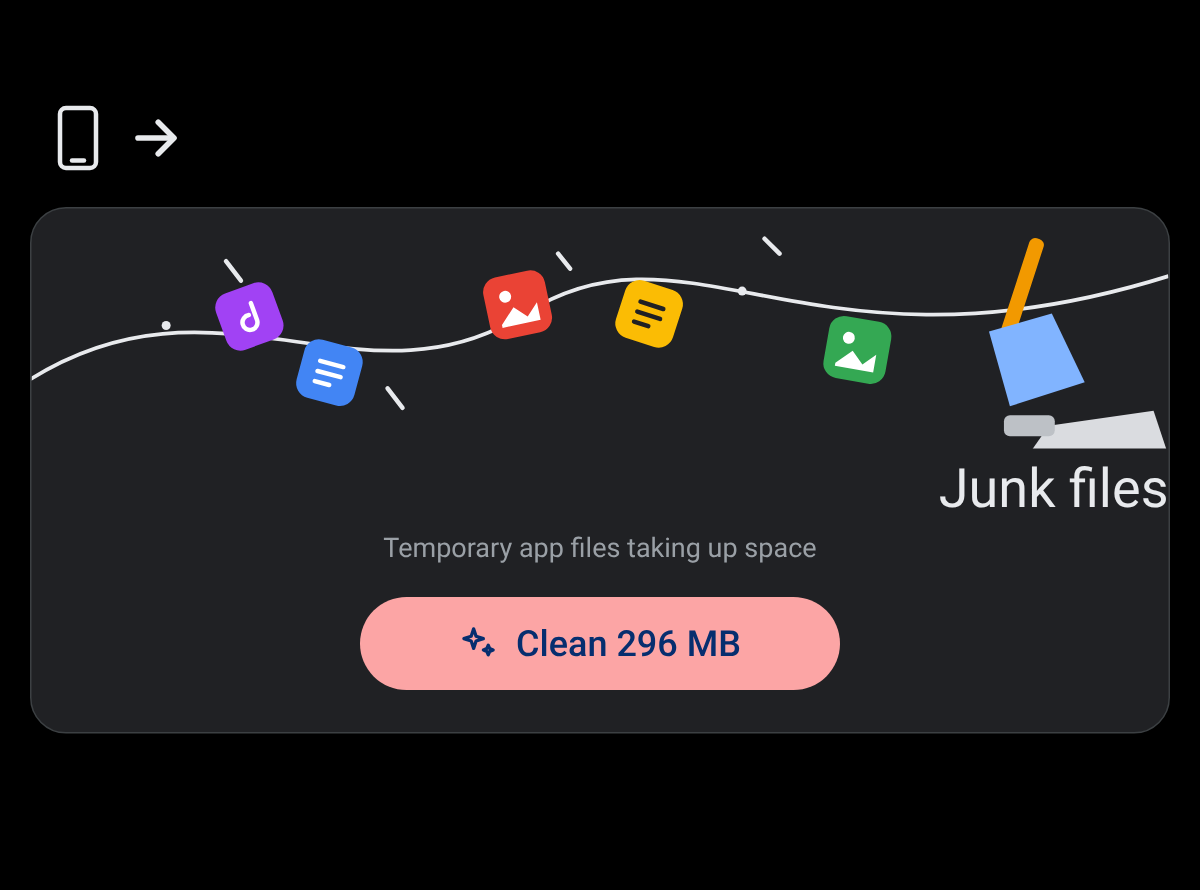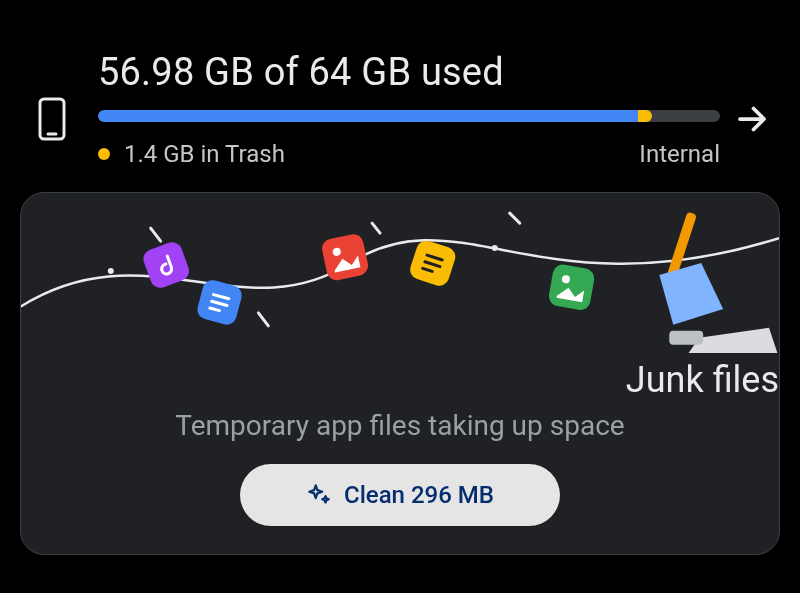--- a/index.html
+++ b/index.html
@@ -103,69 +103,53 @@
   }
   .card-title {
     text-align: right;
     font-size: 36px;
     font-weight: 400;
     color: #e8eaed;
     margin-top: 6px;
   }
   .card-sub {
     text-align: center;
-    font-size: 28px;
+    font-size: 18px;
     color: #9aa0a6;
     margin-top: 8px;
   }
   .clean-btn {
     display: flex;
     align-items: center;
     justify-content: center;
     gap: 12px;
     margin: 22px auto 0 auto;
     width: 320px;
     height: 62px;
     border-radius: 32px;
-    background: #e5e5e5;
+    background: #fca5a5;
     color: #062e6f;
     font-size: 24px;
     font-weight: 500;
     cursor: pointer;
   }
   .clean-btn svg { display: block; }
 </style>
 </head>
 <body>
 
 <div class="storage-row">
 
   <div class="device-icon">
     <svg width="28" height="44" viewBox="0 0 28 44" fill="none" stroke="#e8eaed" stroke-width="3" stroke-linecap="round">
       <rect x="2" y="2" width="24" height="40" rx="4"></rect>
       <line x1="10" y1="37" x2="18" y2="37"></line>
     </svg>
   </div>
 
-  <div class="storage-main">
-    <div class="storage-title">56.98 GB of 64 GB used</div>
-
-    <div class="progress-track">
-      <div class="progress-blue" id="bar-blue" style="width: 86.8438%;"></div>
-      <div class="progress-yellow" id="bar-yellow" style="left: 86.8438%; width: 2.1875%;"></div>
-    </div>
-
-    <div class="storage-sub">
-      <div class="trash-group">
-        <div class="trash-dot"></div>
-        <span>1.4 GB in Trash</span>
-      </div>
-      <span>Internal</span>
-    </div>
-  </div>
 
   <div class="arrow-icon">
     <svg width="36" height="36" viewBox="0 0 24 24" fill="none" stroke="#e8eaed" stroke-width="2.5" stroke-linecap="round" stroke-linejoin="round">
       <line x1="4" y1="12" x2="19" y2="12"></line>
       <polyline points="13 5 20 12 13 19"></polyline>
     </svg>
   </div>
 </div>
 
 <div class="card">

